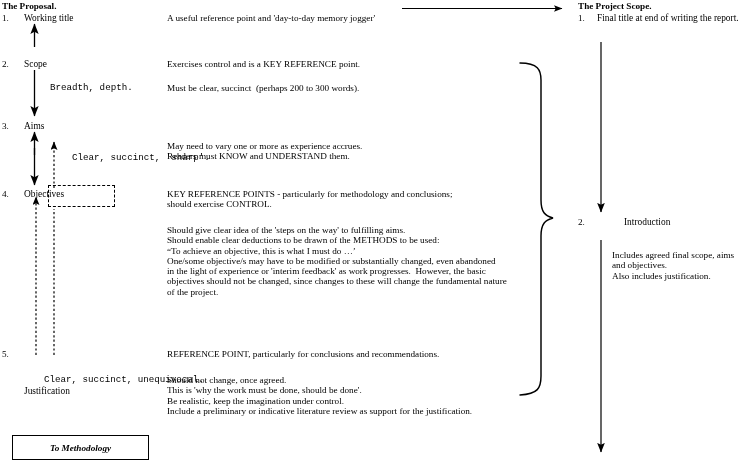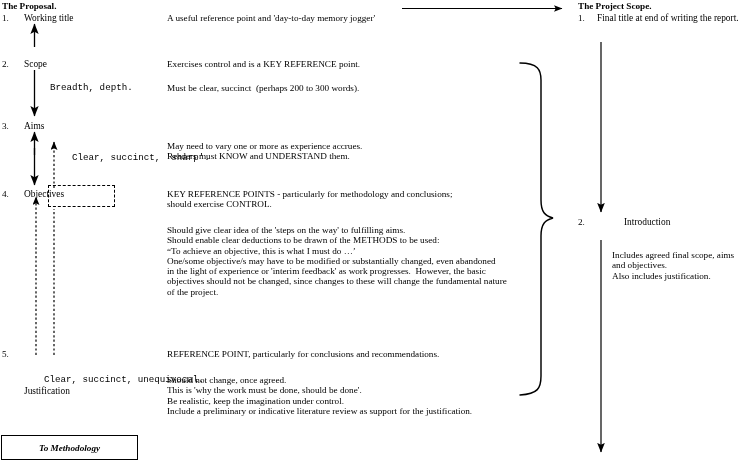--- a/index.html
+++ b/index.html
@@ -104,21 +104,21 @@
 
   <div class="t num" style="left:2px;top:189px;">4.</div>
   <div class="t lbl" style="left:24px;top:189px;">Objectives</div>
 
 
   <div class="t num" style="left:2px;top:349px;">5.</div>
   <div class="t lbl" style="left:24px;top:362px;margin-top:24px;">Justification</div>
 
   <div class="t smallnote" style="left:44px;top:375px;">Clear, succinct, unequivocal.</div>
 
-  <div class="boxed" style="left:1px;top:435px;width:135px;height:23px;">To Methodology</div>
+  <div class="boxed" style="left:12px;top:435px;width:135px;height:23px;">To Methodology</div>
 
 
   <div class="t body" style="left:167px;top:13px;">A useful reference point and 'day-to-day memory jogger'</div>
 
   <div class="t body" style="left:167px;top:59px;">Exercises control and is a KEY REFERENCE point.</div>
 
   <div class="t body" style="left:167px;top:83px;">Must be clear, succinct  (perhaps 200 to 300 words).</div>
 
 
   <div class="t body" style="left:167px;top:189px;">KEY REFERENCE POINTS - particularly for methodology and conclusions;

